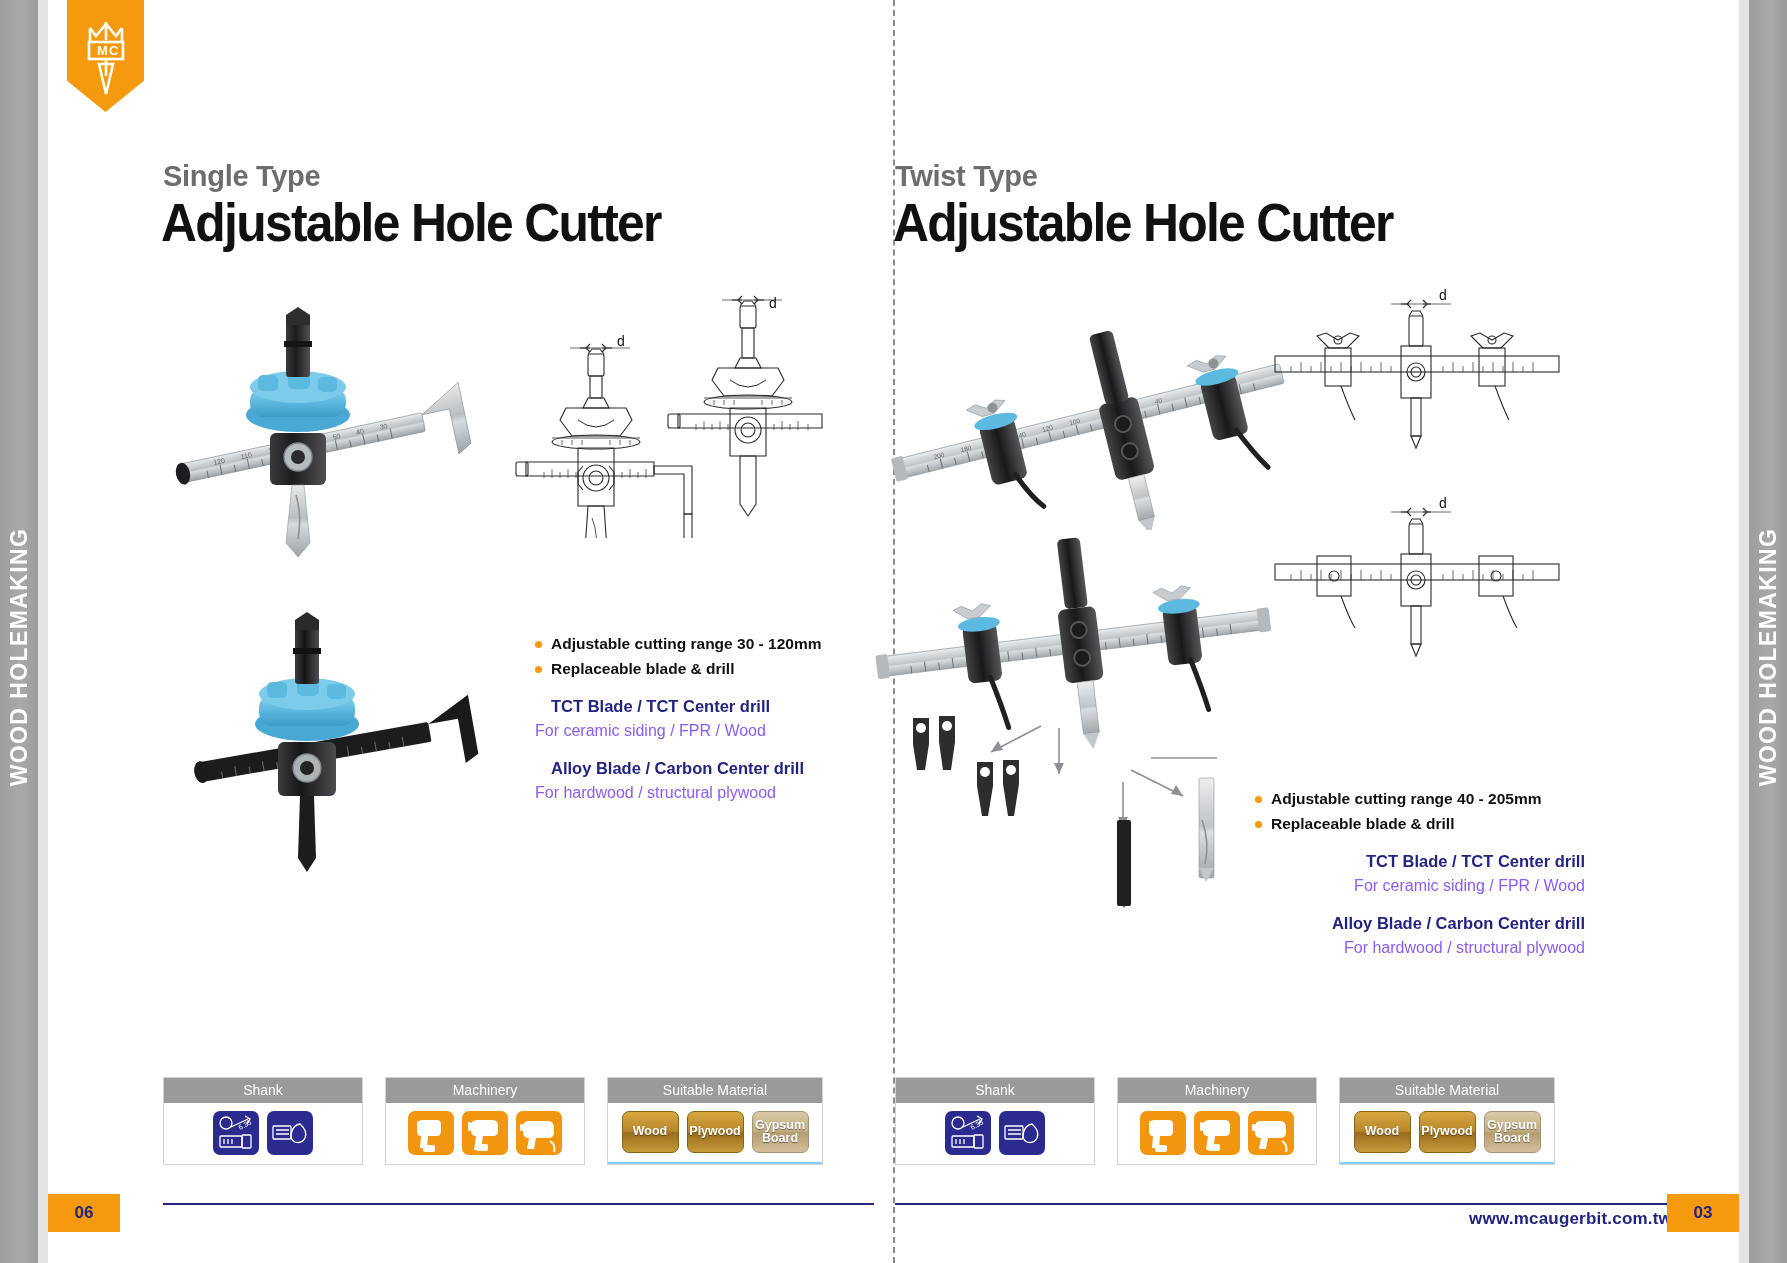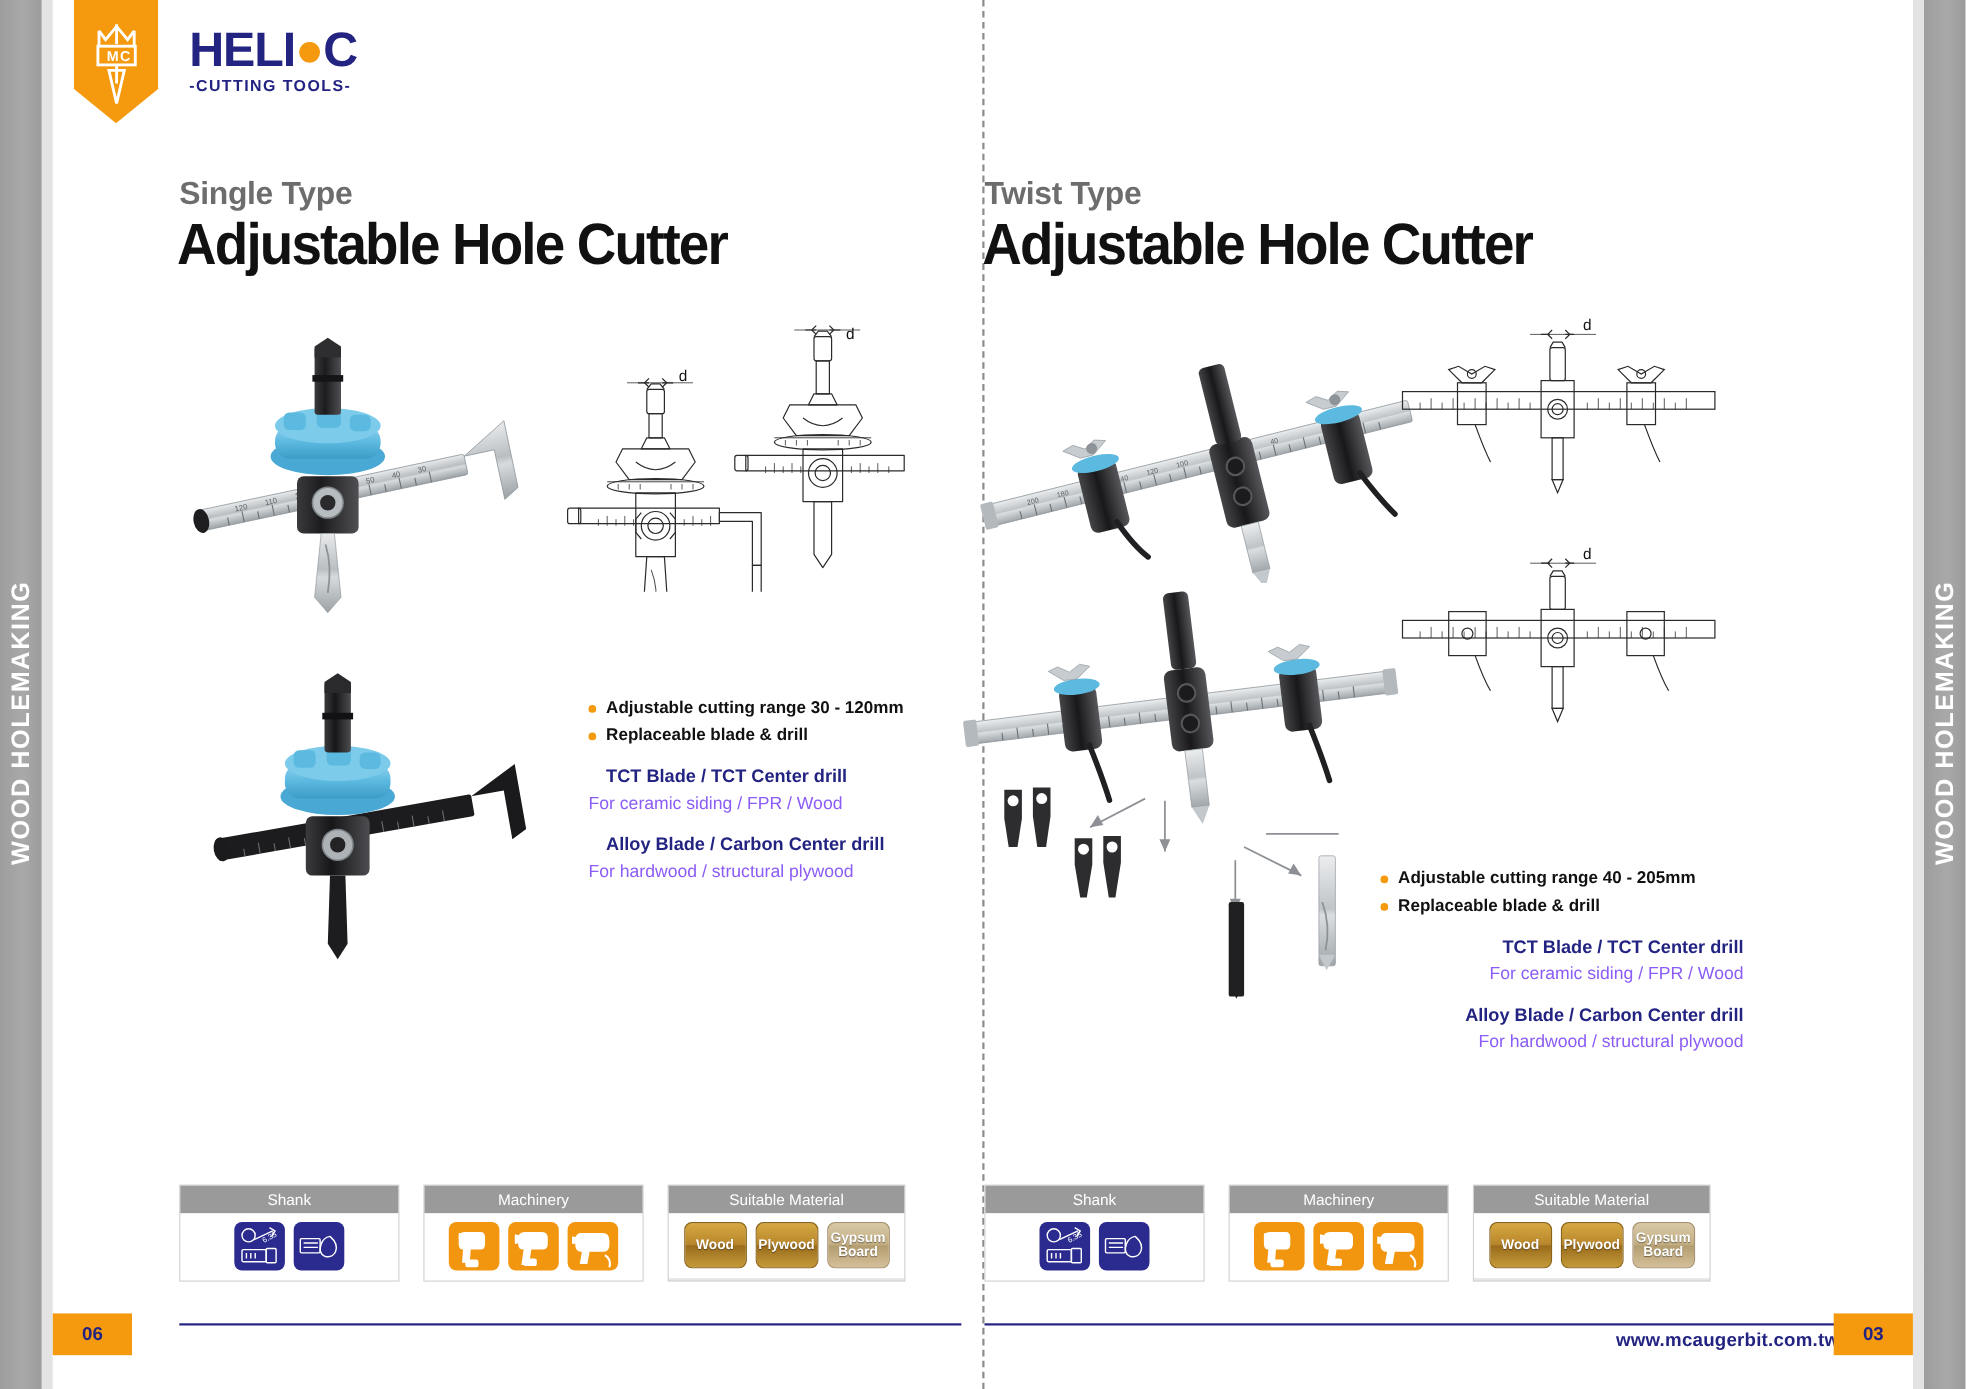--- a/index.html
+++ b/index.html
@@ -89,21 +89,21 @@
   .feat-head {
     font-size: 16.5px; font-weight: bold; color: #232382;
     margin-top: 19px; margin-left: 16px;
   }
   .feat-sub {
     font-size: 16px; color: #8b5cf6; margin-top: 6px; margin-left: 0;
   }
 
   
   .panels { position: absolute; display: flex; gap: 22px; }
-  .panel { border: 1px solid #d2d2d2; background: #e5e5e5; }
+  .panel { border: 1px solid #d2d2d2; background: #7dd3fc; }
   .panel .p-head {
     background: #9a9a9a; color: #fff; font-size: 14px;
     text-align: center; padding: 4px 0 5px;
   }
   .panel .p-body {
     display: flex; align-items: center; justify-content: center;
     gap: 8px; padding: 8px 10px 9px; background: #fff;
   }
   .tile { width: 46px; height: 44px; border-radius: 7px; position: relative; }
   .tile.blue   { background: #2b2b8f; }
@@ -172,24 +172,20 @@
           <path d="M14 14 L20 22 L30 10 L40 22 L46 14"></path>
           <rect x="13" y="28" width="34" height="17"></rect>
           <path d="M30 45 L30 62"></path>
           <path d="M23 50 L30 80 L37 50 Z"></path>
         </g>
         <text x="21" y="41" font-family="Liberation Sans, sans-serif" font-size="13" font-weight="bold" fill="#ffffff">M</text>
         <text x="33" y="41" font-family="Liberation Sans, sans-serif" font-size="13" font-weight="bold" fill="#ffffff">C</text>
       </svg>
     </div>
 
-    <div class="wordmark">
-      <div class="w-main">HELI<span class="dot">●</span>C</div>
-      <div class="w-sub">-CUTTING TOOLS-</div>
-    </div>
 
 
     <div class="half lft">
 
       <div class="kicker" style="left:115px; top:160px;">Single Type</div>
       <div class="title" style="left:113px; top:192px;">Adjustable Hole Cutter</div>
 
       <div class="art" style="left:110px; top:295px;">
         <svg width="320" height="270" viewBox="0 0 320 270">
           <defs>

